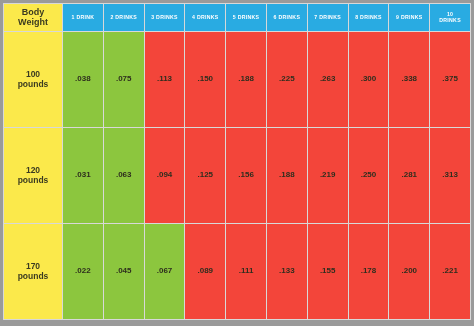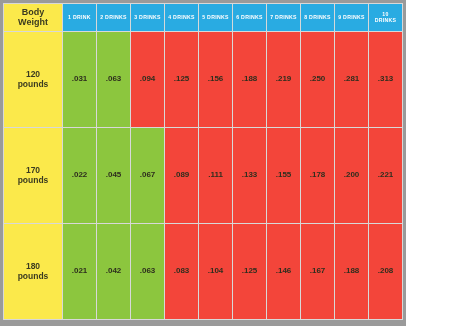--- a/index.html
+++ b/index.html
@@ -7,21 +7,21 @@
     padding: 0;
     background: #ffffff;
   }
   body {
     width: 474px;
     height: 326px;
     overflow: hidden;
     font-family: "Liberation Sans", sans-serif;
   }
   #bac-chart {
-    width: 406px;
+    width: 474px;
     height: 326px;
     box-sizing: border-box;
     background: #9a9a9a;
     padding: 3px 3px 6px 3px;
   }
   table.bac-table {
     width: 100%;
     height: 100%;
     border-collapse: separate;
     border-spacing: 1px;
@@ -98,20 +98,36 @@
           <th class="drink-head">9 DRINKS</th>
           <th class="drink-head">
             <span class="wt-line">10</span>
             <span class="wt-line">DRINKS</span>
           </th>
         </tr>
     </thead>
     <tbody>
         <tr class="data-row">
           <td class="weight-cell">
+            <span class="wt-line">100</span>
+            <span class="wt-line">pounds</span>
+          </td>
+          <td class="val green">.038</td>
+          <td class="val green">.075</td>
+          <td class="val red">.113</td>
+          <td class="val red">.150</td>
+          <td class="val red">.188</td>
+          <td class="val red">.225</td>
+          <td class="val red">.263</td>
+          <td class="val red">.300</td>
+          <td class="val red">.338</td>
+          <td class="val red">.375</td>
+        </tr>
+        <tr class="data-row">
+          <td class="weight-cell">
             <span class="wt-line">120</span>
             <span class="wt-line">pounds</span>
           </td>
           <td class="val green">.031</td>
           <td class="val green">.063</td>
           <td class="val red">.094</td>
           <td class="val red">.125</td>
           <td class="val red">.156</td>
           <td class="val red">.188</td>
           <td class="val red">.219</td>
@@ -128,31 +144,15 @@
           <td class="val green">.045</td>
           <td class="val green">.067</td>
           <td class="val red">.089</td>
           <td class="val red">.111</td>
           <td class="val red">.133</td>
           <td class="val red">.155</td>
           <td class="val red">.178</td>
           <td class="val red">.200</td>
           <td class="val red">.221</td>
         </tr>
-        <tr class="data-row">
-          <td class="weight-cell">
-            <span class="wt-line">180</span>
-            <span class="wt-line">pounds</span>
-          </td>
-          <td class="val green">.021</td>
-          <td class="val green">.042</td>
-          <td class="val green">.063</td>
-          <td class="val red">.083</td>
-          <td class="val red">.104</td>
-          <td class="val red">.125</td>
-          <td class="val red">.146</td>
-          <td class="val red">.167</td>
-          <td class="val red">.188</td>
-          <td class="val red">.208</td>
-        </tr>
       </tbody>
   </table>
 </div>
 
 </body></html>

